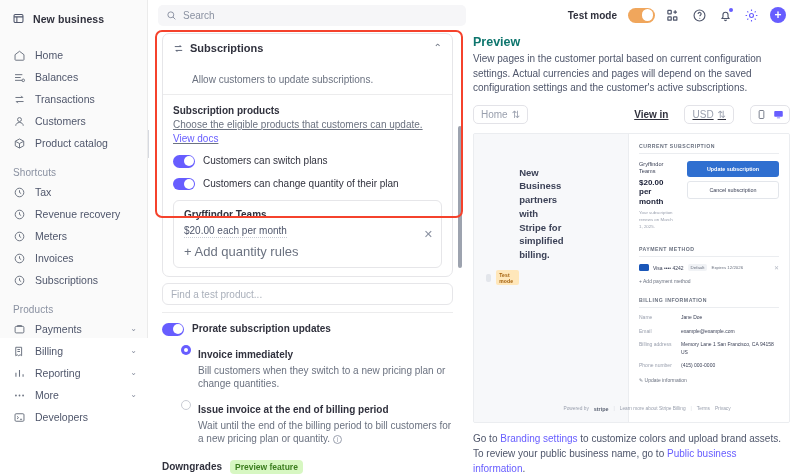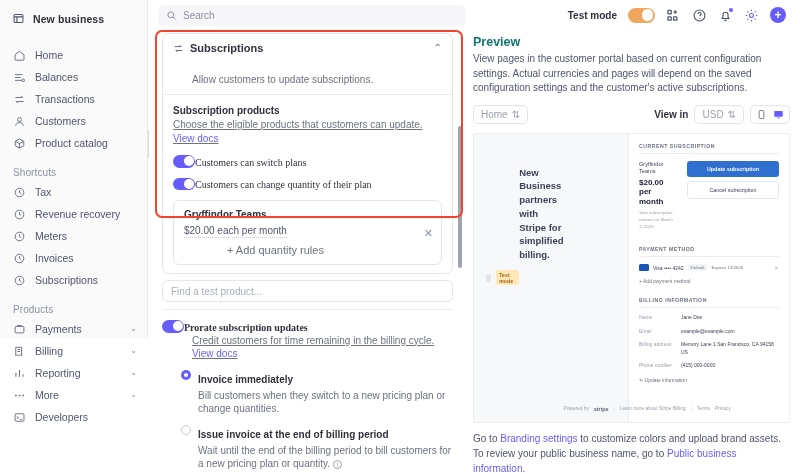--- a/index.html
+++ b/index.html
@@ -105,41 +105,41 @@
   .card-sub { font-size: 10px; color: #6b7280; margin-top: 20px; padding-left: 19px; }
   .collapse-caret {
     position: absolute; right: 10px; top: 9px; color: #6b7280; font-size: 10px;
     cursor: pointer; line-height:1;
   }
   .card-body { padding: 10px 10px 8px 10px; }
   .sec-title { font-size: 10px; font-weight: bold; color: #30313d; }
   .sec-desc { font-size: 10px; color: #6b7280; margin-top: 2px; line-height: 1.35; text-decoration: underline; }
   .link { color: #675dff; cursor: pointer; }
 
-  .toggle-row { display: flex; align-items: flex-end; margin-top: 10px; font-family: Liberation Serif, serif; }
+  .toggle-row { display: flex; align-items: flex-start; gap: 8px; margin-top: 10px; }
   .toggle {
     width: 22px; height: 12.5px; border-radius: 7px; background: #675dff;
     position: relative; flex: 0 0 22px; cursor: pointer;
   }
   .toggle .knob {
     position: absolute; top: 1.3px; right: 1.3px; width: 10px; height: 10px;
     border-radius: 50%; background: #fff;
   }
   .toggle-label { font-size: 10px; color: #30313d; }
 
   .product-box {
     border: 1px solid #e6e6e9; border-radius: 6px; margin-top: 10px;
     padding: 8px 9px 8px 10px; position: relative; background: #fff;
   }
   .product-name { font-size: 10px; font-weight: bold; color: #30313d; }
   .product-price {
     font-size: 10px; color: #4f566b; margin-top: 3px;
     border-bottom: 1px dotted #c9ccd4; display: inline-block; padding-bottom: 1px;
   }
-  .add-qty { font-size: 11px; color: #6b7280; margin-top: 6px; cursor: pointer; margin-left: 43px; }
+  .add-qty { font-size: 13px; color: #6b7280; margin-top: 6px; cursor: pointer; }
   .close-x {
     position: absolute; right: 8px; top: 50%; transform: translateY(-50%);
     color: #8a91a1; font-size: 11px; cursor: pointer; line-height: 1;
   }
 
   .find-input {
     margin: 6px 10px 0 6px; height: 22px; border: 1px solid #e6e6e9;
     border-radius: 6px; background: #fff; display: flex; align-items: center;
     padding: 0 8px; font-size: 10px; color: #aab0bb; cursor: text;
   }
@@ -187,21 +187,21 @@
   .preview-title { font-size: 12.5px; font-weight: bold; color: #0f766e; }
   .preview-desc { font-size: 10px; color: #4f566b; line-height: 1.45; margin-top: 3px; }
   .preview-controls {
     display: flex; align-items: center; margin-top: 9px; gap: 7px;
   }
   .pill-select {
     height: 19px; border: 1px solid #e3e3e8; border-radius: 5px; background: #fff;
     display: flex; align-items: center; gap: 4px; padding: 0 7px;
     font-size: 10px; color: #9aa0ae; cursor: pointer;
   }
-  .viewin { margin-left: auto; display: flex; align-items: center; gap: 6px; }
+  .viewin { margin-left: auto; display: flex; align-items: center; gap: 16px; text-decoration: underline; }
   .viewin-label { font-size: 10px; font-weight: bold; color: #30313d; }
   .seg {
     height: 19px; border: 1px solid #e3e3e8; border-radius: 5px; background: #fff;
     display: flex; align-items: center; padding: 0 5px; gap: 6px;
   }
   .seg .si { width: 11px; height: 11px; color: #6b7280; cursor: pointer; }
   .seg .si.active { color: #675dff; }
   .seg .si svg { display: block; width: 11px; height: 11px; }
 
   
@@ -548,24 +548,20 @@
           </div>
 
           <div class="divider"></div>
 
           <div class="prorate-block">
             <div class="toggle-row" style="margin-top:2px;">
               <span class="toggle">
                   <span class="knob"></span>
                 </span>
               <span class="toggle-label" style="font-weight:bold;">Prorate subscription updates</span>
-            </div>
-            <div class="sec-desc" style="padding-left:30px;margin-top:1px;">
-              <span>Credit customers for time remaining in the billing cycle.</span>
-              <span class="link">View docs</span>
             </div>
 
             <div class="radio-row">
               <span class="radio on"></span>
               <span>
                 <span class="radio-title">Invoice immediately</span>
                 <div class="radio-desc">Bill customers when they switch to a new pricing plan or change quantities.</div>
               </span>
             </div>
 

